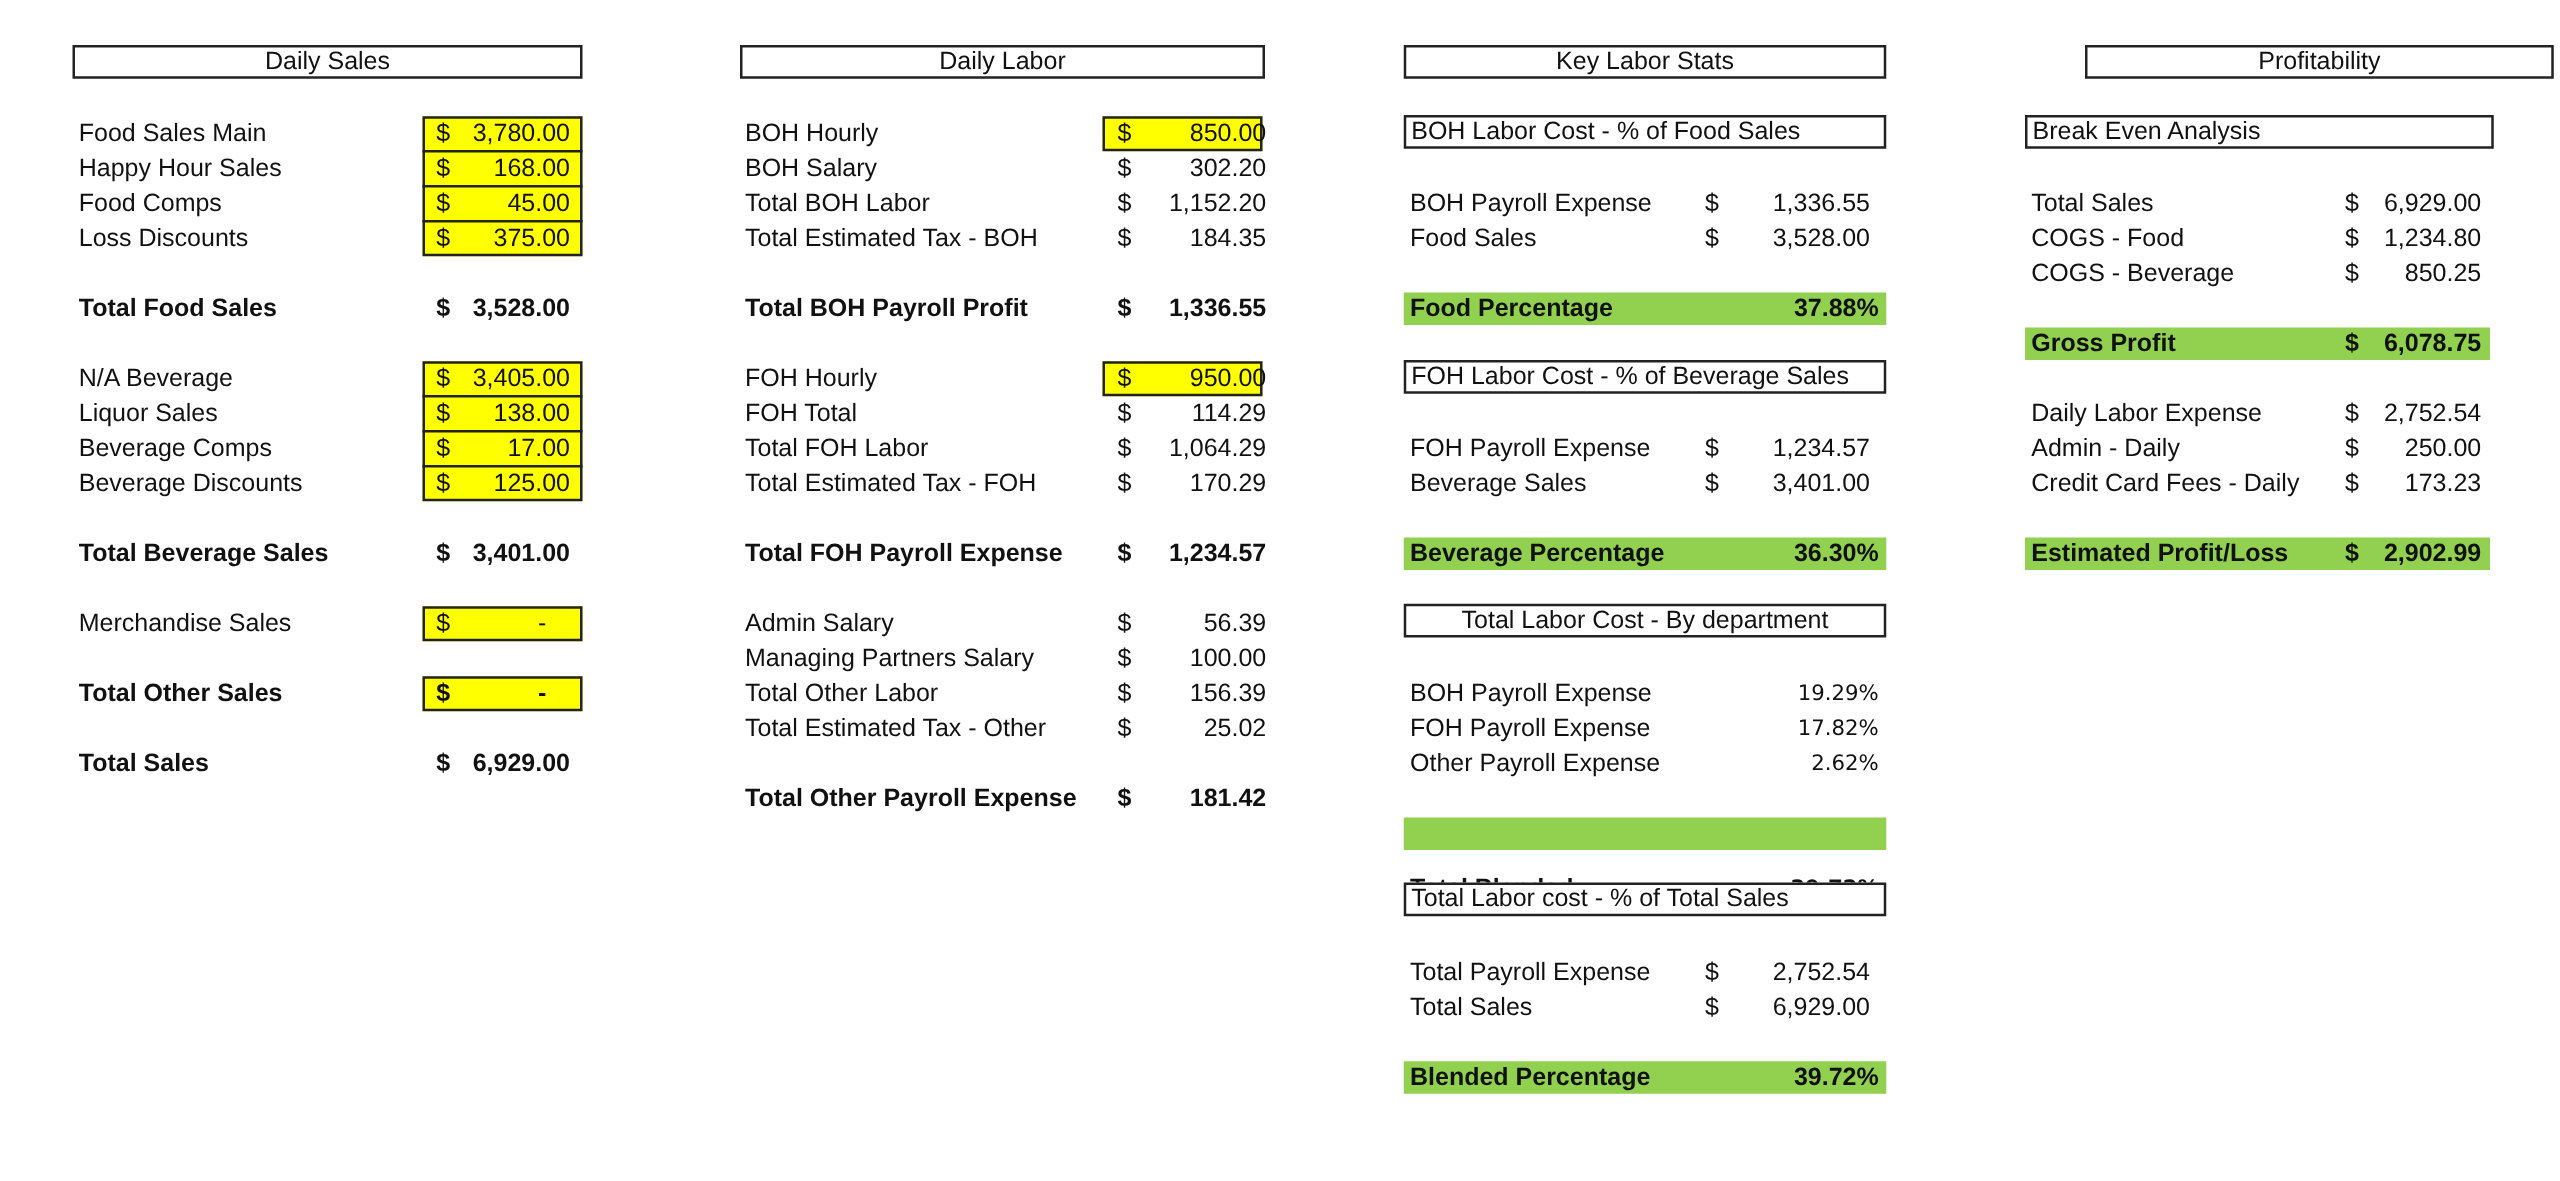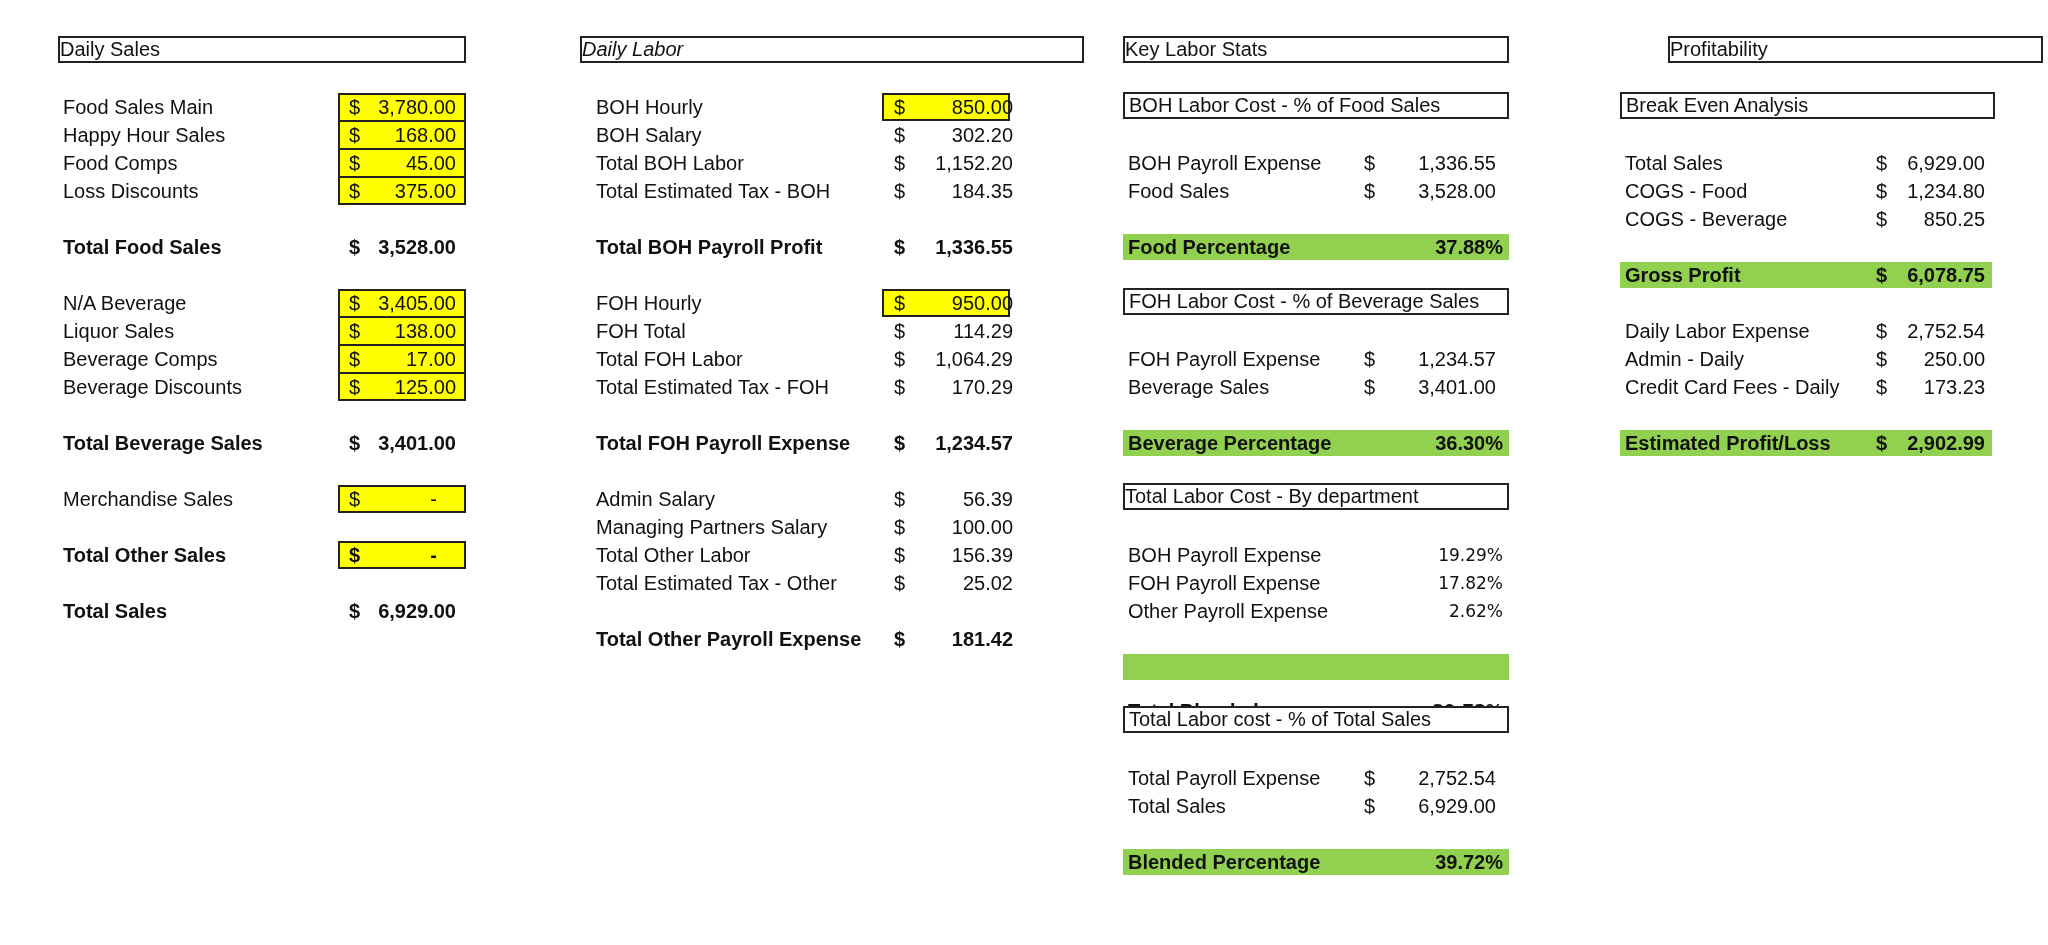--- a/index.html
+++ b/index.html
@@ -1,21 +1,21 @@
 <!DOCTYPE html>
 <html><head>
 <meta charset="utf-8">
 <style>
   html, body { margin:0; padding:0; background:#ffffff; }
   body { width:2048px; height:945px; position:relative; overflow:hidden;
          font-family:"Liberation Sans", sans-serif; color:#111; font-size:20px; }
   .abs { position:absolute; }
   .hdr { position:absolute; height:27px; border:2px solid #222; box-sizing:border-box;
          line-height:23px; font-size:20px; background:#fff; }
-  .hdr.center { text-align:left; }
+  .hdr.center { text-align:center; }
   .hdr.left { padding-left:4px; }
   .row { position:absolute; height:28px; line-height:28px; }
   .lbl { position:absolute; left:0; white-space:nowrap; }
   .cell { position:absolute; top:0; height:28px; line-height:28px; white-space:nowrap; }
   .amt { position:absolute; text-align:right; }
   .bold { font-weight:bold; }
   .yellow-box { position:absolute; background:#ffff00; border:2px solid #222; box-sizing:border-box; }
   .green-bar { position:absolute; background:#92d050; height:26px; }
   .pct { font-family:"DejaVu Sans", sans-serif; font-size:17px; }
 </style>
@@ -104,21 +104,21 @@
   </div>
 
   <div class="row bold" style="left:63px;top:597px;width:400px;">
     <span class="lbl">Total Sales</span>
     <span class="cell" style="left:286px">$</span>
     <span class="cell amt" style="left:300px;width:93px">6,929.00</span>
   </div>
 </div>
 
 <div>
-  <div class="hdr center" style="left:580px;top:36px;width:504px;font-style:italic;">Daily Labor</div>
+  <div class="hdr center" style="left:592px;top:36px;width:420px;">Daily Labor</div>
 
   <div class="yellow-box" style="left:882px;top:93px;width:128px;height:28px;"></div>
   <div class="row" style="left:596px;top:93px;width:420px;">
     <span class="lbl">BOH Hourly</span>
     <span class="cell" style="left:298px">$</span>
     <span class="cell amt" style="left:310px;width:107px">850.00</span>
   </div>
   <div class="row" style="left:596px;top:121px;width:420px;">
     <span class="lbl">BOH Salary</span>
     <span class="cell" style="left:298px">$</span>

